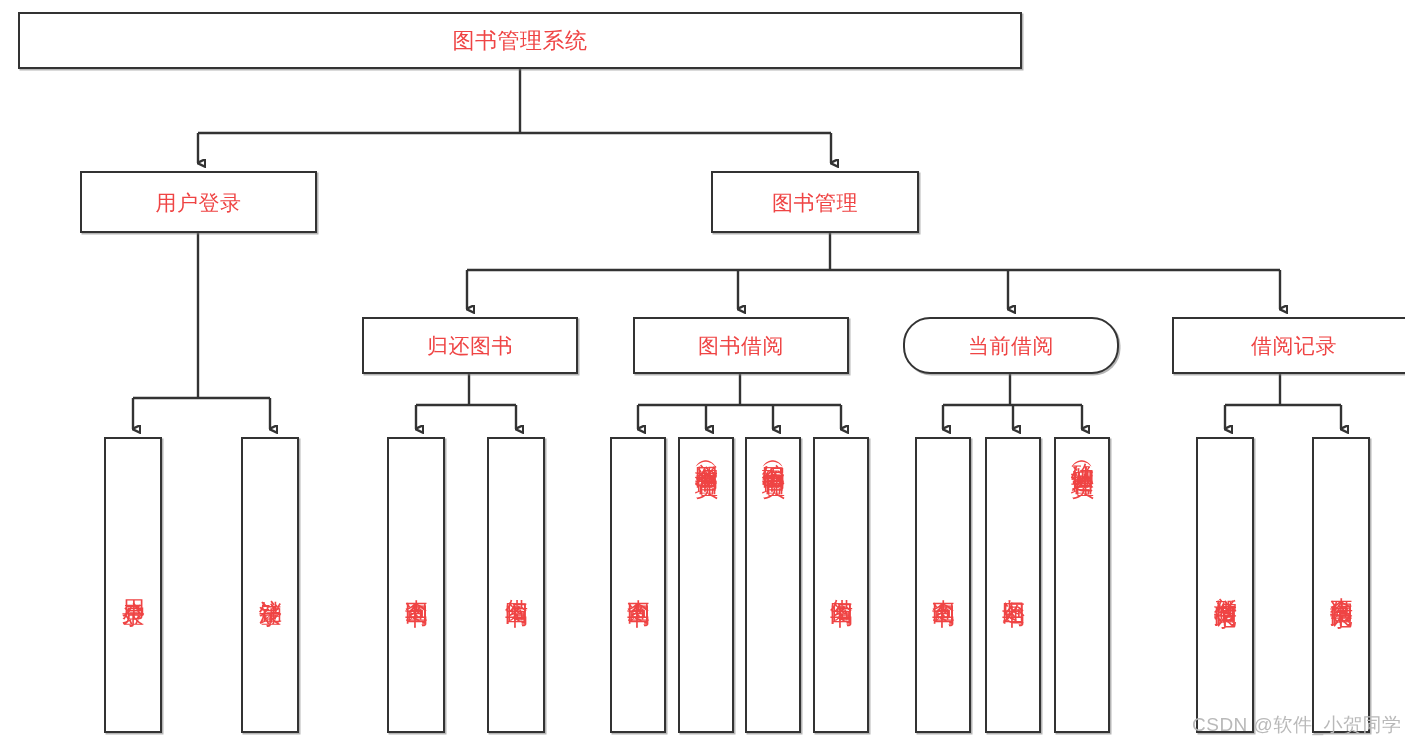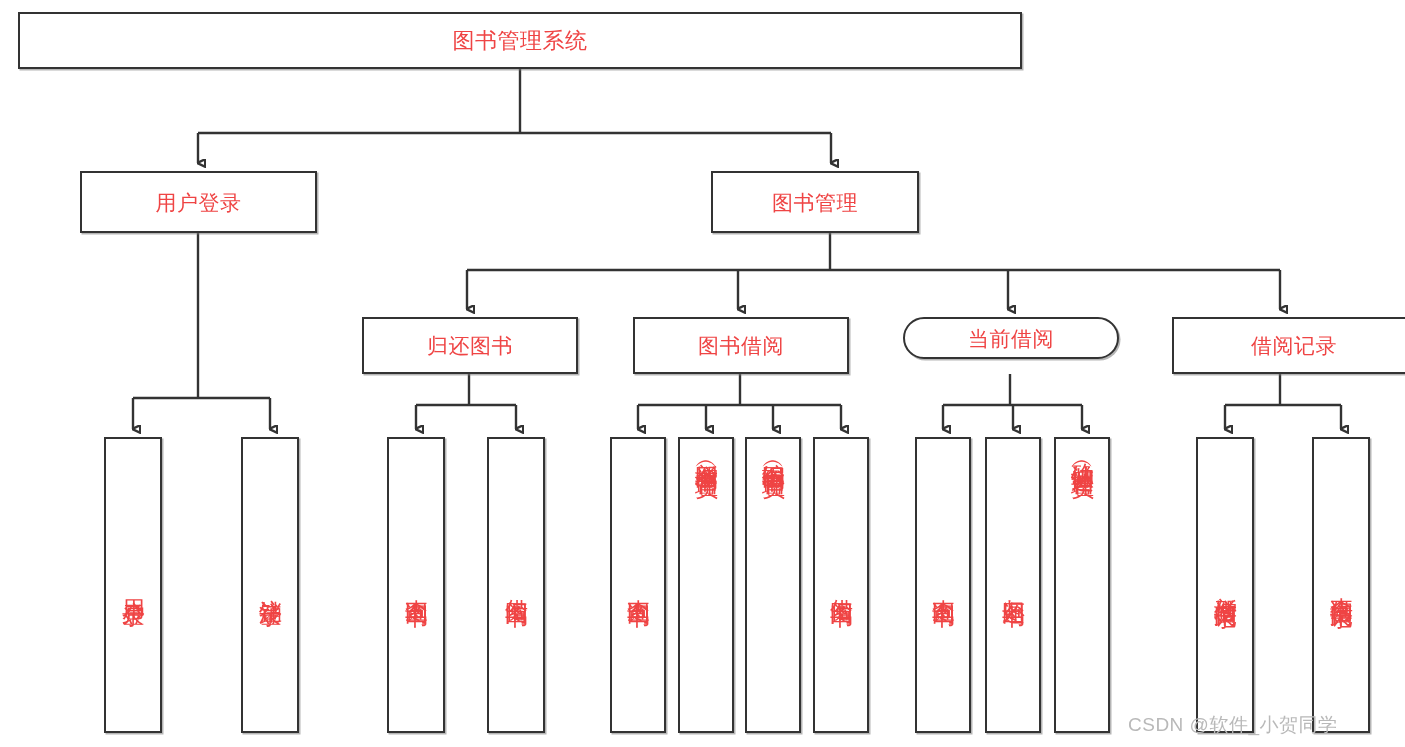--- a/index.html
+++ b/index.html
@@ -69,21 +69,21 @@
     height: 747px;
     pointer-events: none;
   }
   #edges path, #edges line {
     stroke: #333333;
     stroke-width: 2.4;
     fill: none;
   }
   .watermark {
     position: absolute;
-    left: 1128px;
+    left: 1192px;
     top: 712px;
     font-size: 19px;
     color: #b9b9b9;
     white-space: nowrap;
     letter-spacing: 0.5px;
   }
 </style>
 </head>
 <body>
 
@@ -147,21 +147,21 @@
   <div class="node h" style="left:711px; top:171px; width:208px; height:62px;">
     <span class="node-label">图书管理</span>
   </div>
 
   <div class="node h" style="left:362px; top:317px; width:216px; height:57px;">
     <span class="node-label">归还图书</span>
   </div>
   <div class="node h" style="left:633px; top:317px; width:216px; height:57px;">
     <span class="node-label">图书借阅</span>
   </div>
-  <div class="node h" style="left:903px; top:317px; width:216px; height:42px;border-radius:27px;">
+  <div class="node h" style="left:903px; top:317px; width:216px; height:57px;border-radius:27px;">
     <span class="node-label">当前借阅</span>
   </div>
   <div class="node h" style="left:1172px; top:317px; width:244px; height:57px;">
     <span class="node-label">借阅记录</span>
   </div>
 
   <div class="node v align-middle" style="left:104px; top:437px; width:58px; height:296px;">
     <span class="node-label">用户登录</span>
   </div>
   <div class="node v align-middle" style="left:241px; top:437px; width:58px; height:296px;">

